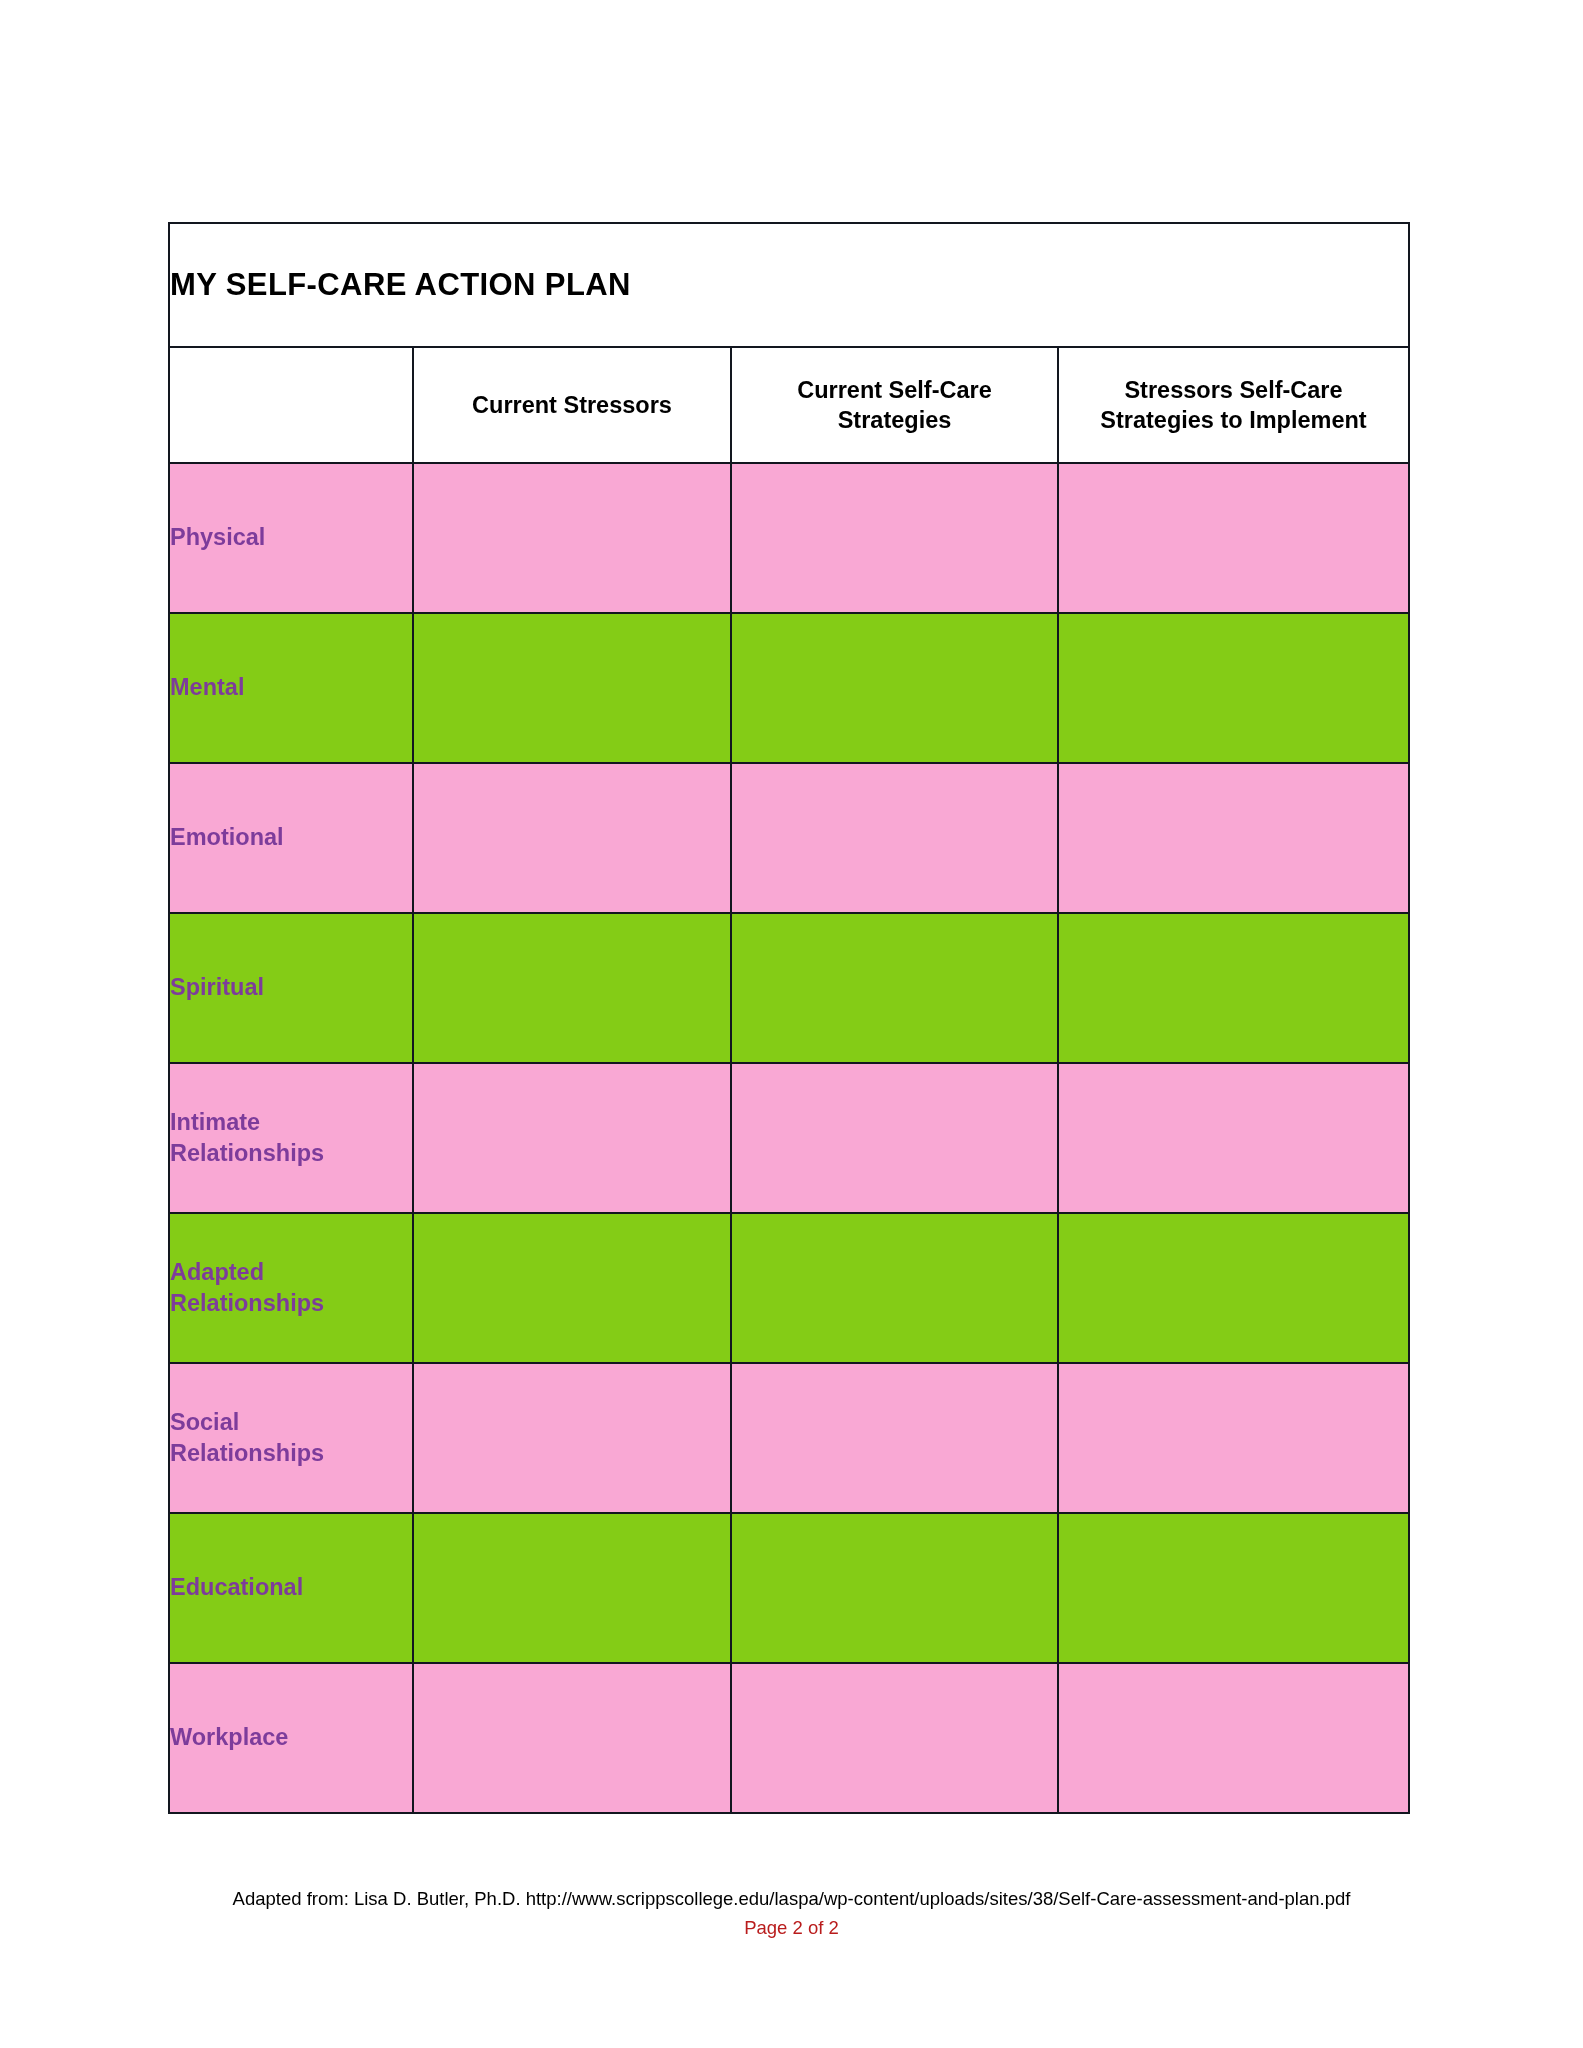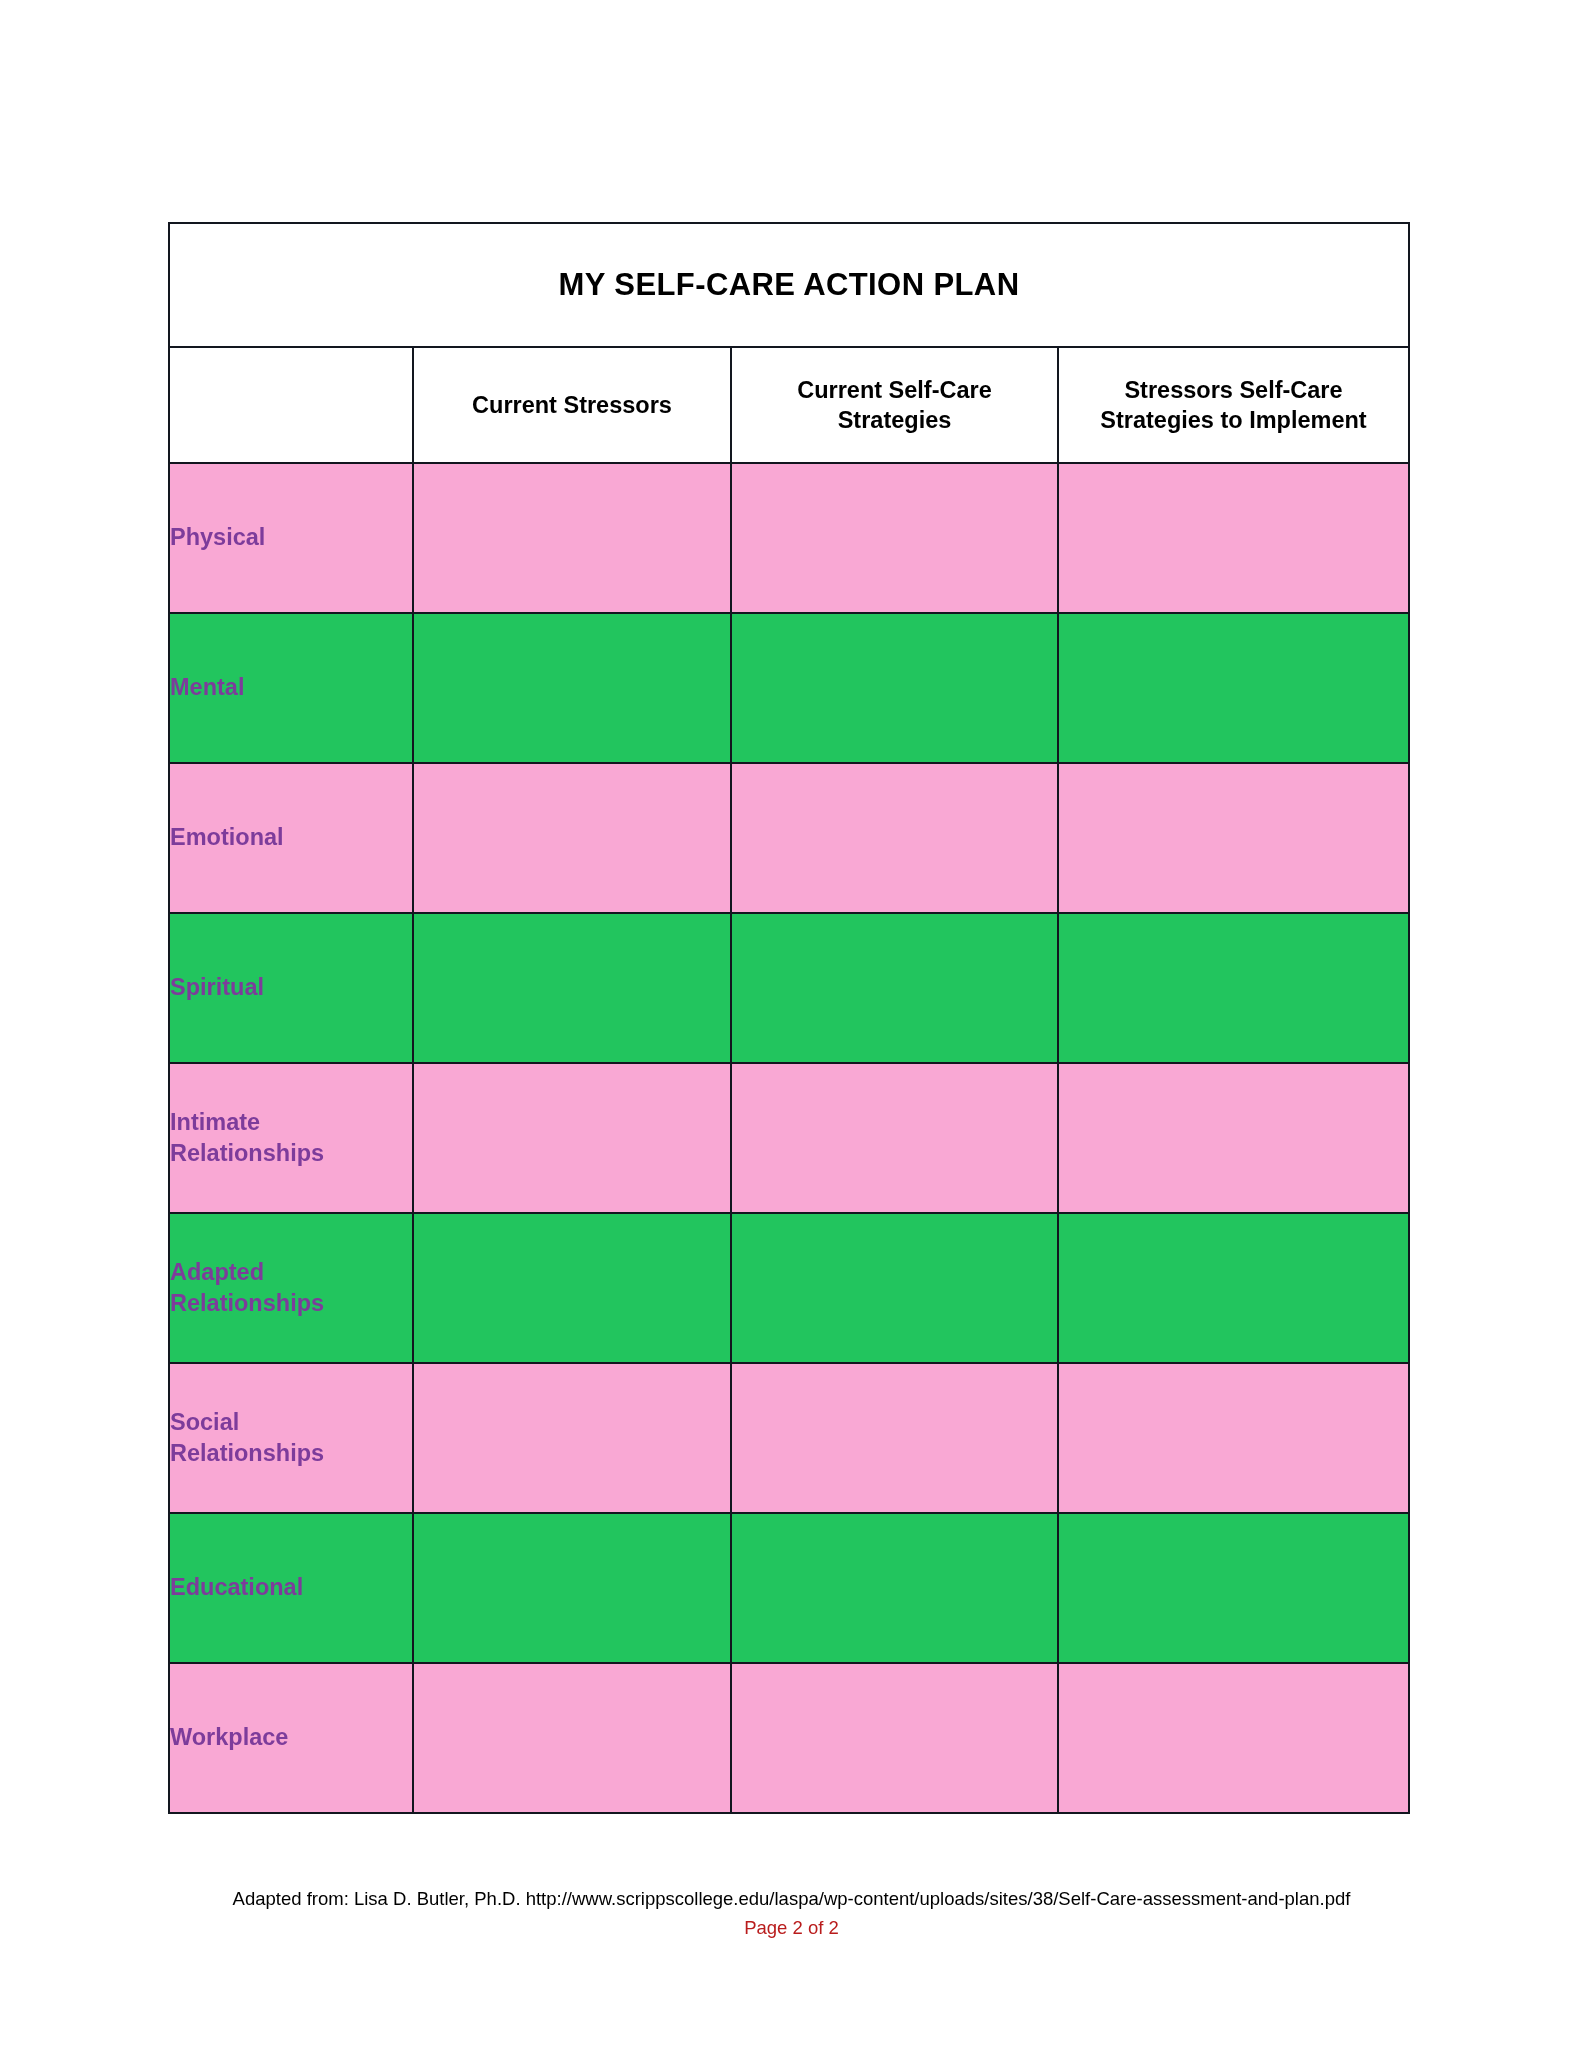--- a/index.html
+++ b/index.html
@@ -43,21 +43,21 @@
   
   col.c-label  { width: 244px; }
   col.c-one    { width: 318px; }
   col.c-two    { width: 327px; }
   col.c-three  { width: 351px; }
 
   
   .title-cell {
     background: #dce6f2;
     height: 122px;
-    text-align: center;
+    text-align: left;
     vertical-align: middle;
     margin-top: 8px;
   }
   .title-text {
     font-size: 31px;
     font-weight: bold;
     letter-spacing: 0.4px;
     color: #000000;
     font-family: "Liberation Sans", sans-serif;
   }
@@ -76,21 +76,21 @@
     font-weight: bold;
     color: #000000;
     line-height: 1.28;
   }
   .hdr-blank {
     background: #dce6f2;
   }
 
   
   tr.row-odd  td { background: #f9a8d4; }
-  tr.row-even td { background: #22c55e; }
+  tr.row-even td { background: #84cc16; }
 
   .row-cell {
     height: 148px;
   }
   .label-cell {
     padding: 0 0 0 16px;
     text-align: left;
     vertical-align: middle;
   }
   .label-text {

